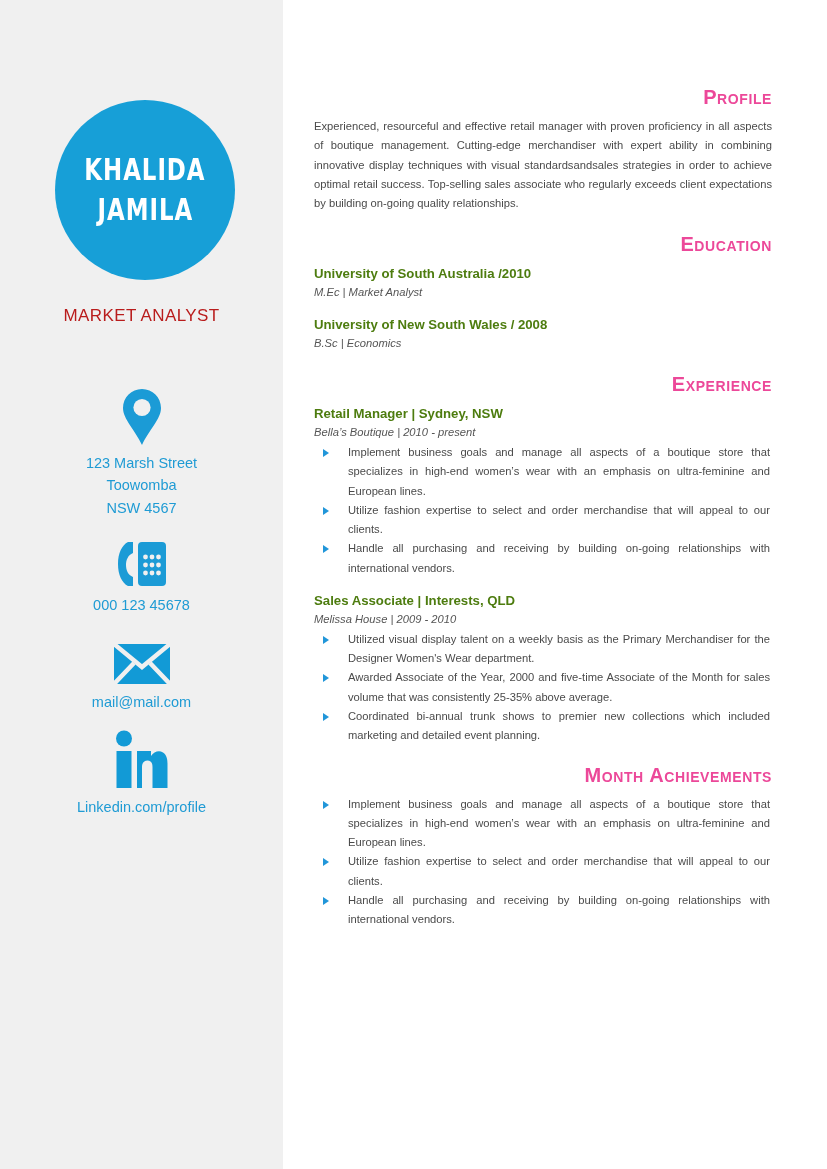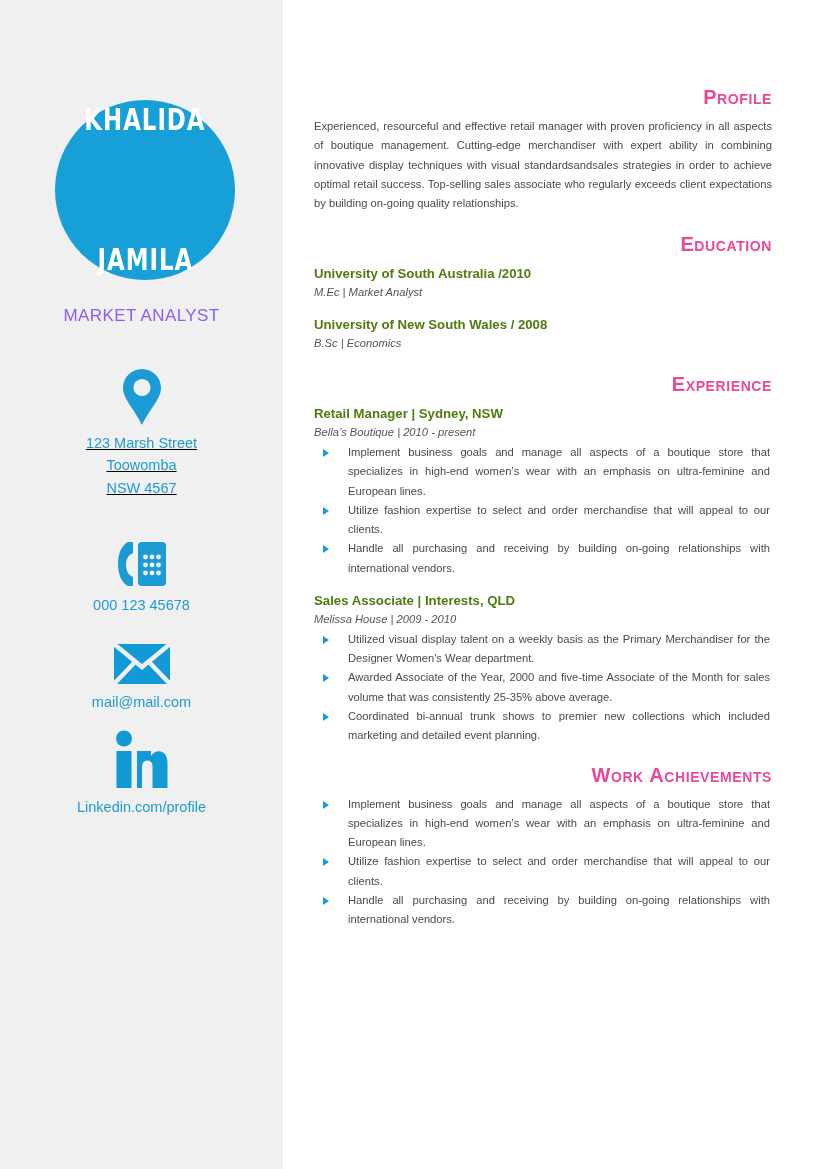--- a/index.html
+++ b/index.html
@@ -37,41 +37,41 @@
     position: absolute;
     left: 55px;
     top: 100px;
     width: 180px;
     height: 180px;
     border-radius: 50%;
     background: #179fd7;
     display: flex;
     flex-direction: column;
     align-items: center;
-    justify-content: space-between;
+    justify-content: center;
   }
 
   .avatar-name-line {
     color: #ffffff;
     font-family: "DejaVu Sans Condensed", "Liberation Sans Narrow", "Liberation Sans", sans-serif;
     font-weight: bold;
     font-size: 31px;
     letter-spacing: 1.2px;
     line-height: 1.28;
     transform: scaleX(0.82);
     white-space: nowrap;
   }
 
   .job-title {
     position: absolute;
     top: 306px;
     left: 0;
     width: 283px;
     text-align: center;
-    color: #8b5cf6;
+    color: #b91c1c;
     font-size: 17px;
     letter-spacing: 0.4px;
   }
 
   .contact-block {
     position: absolute;
     left: 0;
     width: 283px;
     text-align: center;
   }
@@ -82,21 +82,21 @@
     align-items: flex-end;
     margin-bottom: 6px;
   }
 
   .contact-text {
     color: #1f9bd4;
     font-size: 14.5px;
     line-height: 1.55;
   }
 
-  .cb-address { top: 368px; text-decoration: underline; }
+  .cb-address { top: 388px; }
   .cb-phone   { top: 540px; }
   .cb-email   { top: 643px; }
   .cb-link    { top: 730px; }
 
   
   .main {
     flex: 1;
     padding: 0;
     position: relative;
   }
@@ -297,21 +297,21 @@
           <div class="entry-sub">Melissa House | 2009 - 2010</div>
           <ul class="bullets">
             <li><span class="tri"></span><span>Utilized visual display talent on a weekly basis as the Primary Merchandiser for the Designer Women's Wear department.</span></li>
             <li><span class="tri"></span><span>Awarded Associate of the Year, 2000 and five-time Associate of the Month for sales volume that was consistently 25-35% above average.</span></li>
             <li><span class="tri"></span><span>Coordinated bi-annual trunk shows to premier new collections which included marketing and detailed event planning.</span></li>
           </ul>
         </div>
       </section>
 
       <section class="section sp-work">
-        <h2 class="section-title">Work Achievements</h2>
+        <h2 class="section-title">Month Achievements</h2>
         <ul class="bullets">
           <li><span class="tri"></span><span>Implement business goals and manage all aspects of a boutique store that specializes in high-end women’s wear with an emphasis on ultra-feminine and European lines.</span></li>
           <li><span class="tri"></span><span>Utilize fashion expertise to select and order merchandise that will appeal to our clients.</span></li>
           <li><span class="tri"></span><span>Handle all purchasing and receiving by building on-going relationships with international vendors.</span></li>
         </ul>
       </section>
 
 
     </div>
   </main>

